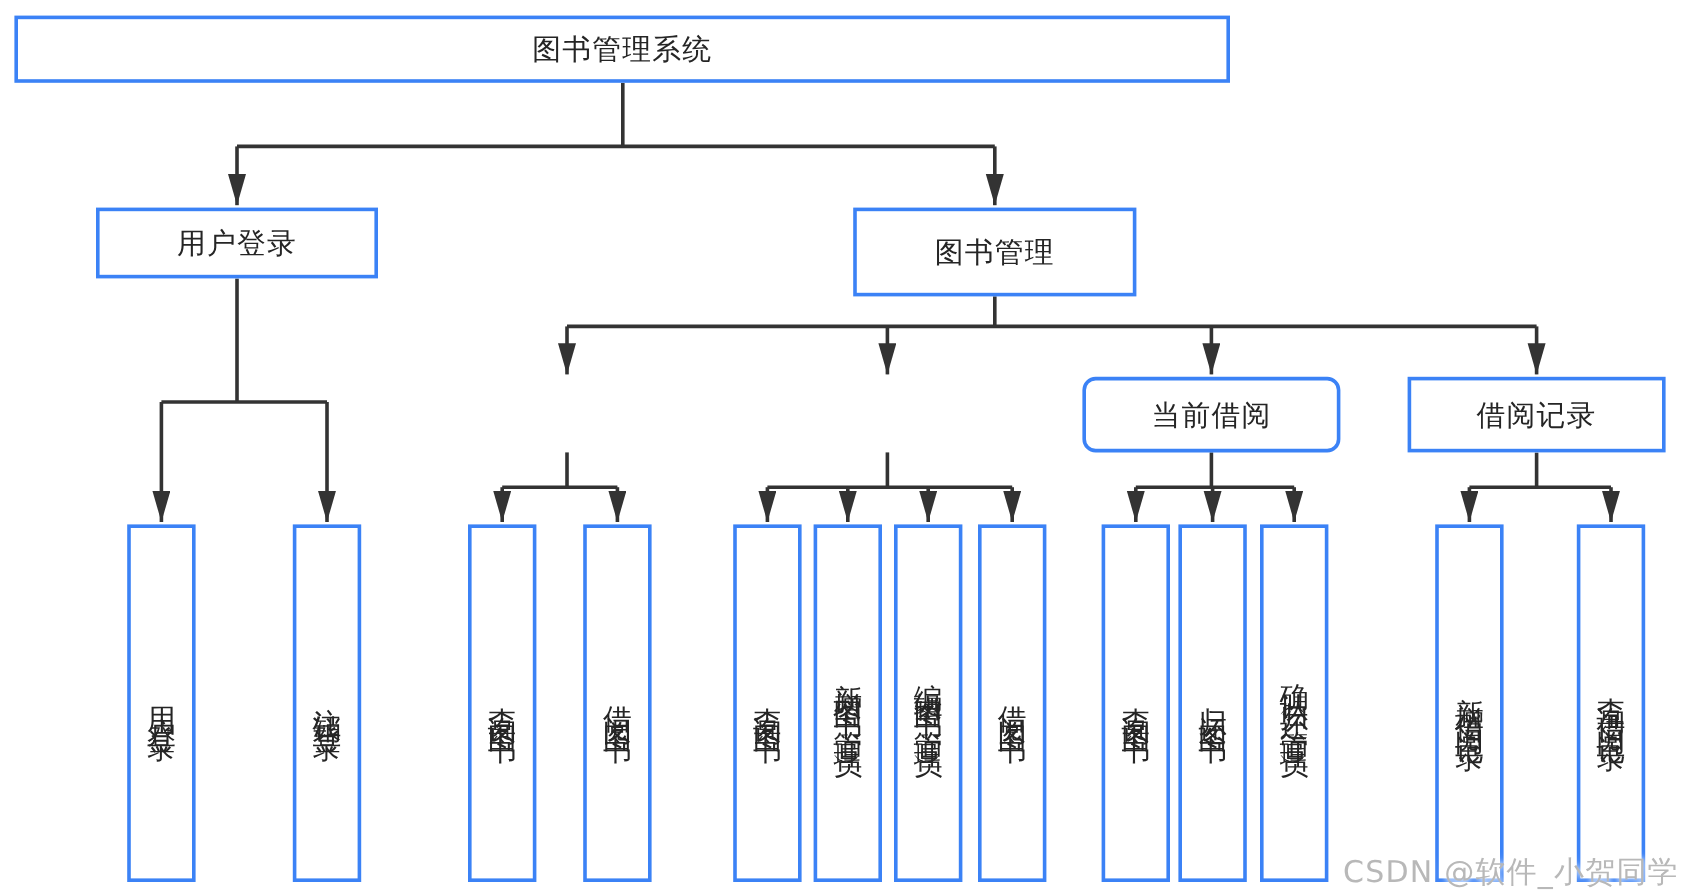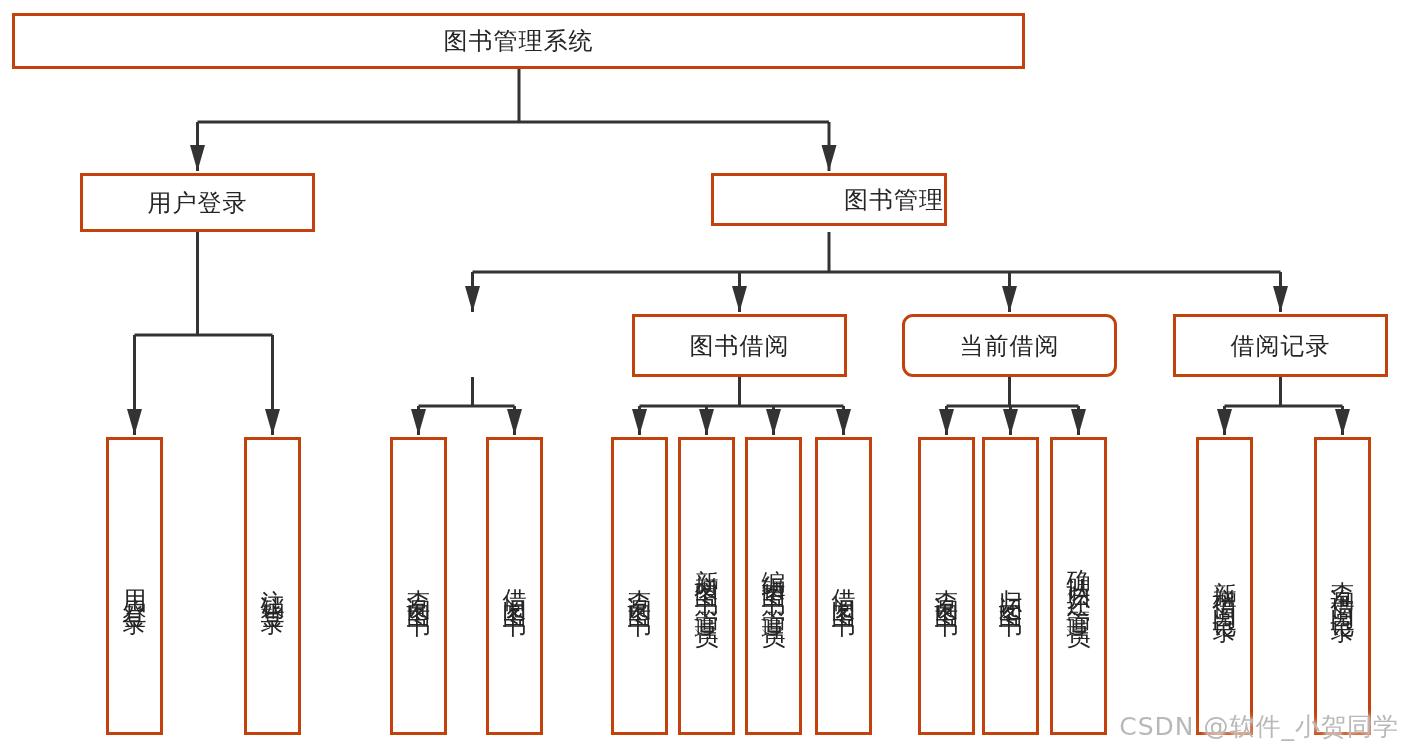--- a/index.html
+++ b/index.html
@@ -15,21 +15,21 @@
   svg.connectors {
     position: absolute;
     left: 0; top: 0;
     width: 1405px; height: 747px;
     pointer-events: none;
   }
   .node {
     position: absolute;
     box-sizing: border-box;
     background: #ffffff;
-    border: 3px solid #c2410c;
+    border: 3px solid #3b82f6;
     display: flex;
     align-items: center;
     justify-content: center;
   }
   .node .label {
     font-size: 24px;
     letter-spacing: 1px;
     color: #252525;
     white-space: nowrap;
     line-height: 1;
@@ -109,27 +109,24 @@
     </g>
   </svg>
 
   <div class="node" style="left:12px; top:13px; width:1013px; height:56px;">
     <span class="label">图书管理系统</span>
   </div>
 
   <div class="node" style="left:80px; top:173px; width:235px; height:59px;">
     <span class="label">用户登录</span>
   </div>
-  <div class="node" style="left:711px; top:173px; width:236px; height:53px;justify-content:flex-end;">
+  <div class="node" style="left:711px; top:173px; width:236px; height:74px;">
     <span class="label">图书管理</span>
   </div>
 
-  <div class="node" style="left:632px; top:314px; width:215px; height:63px;">
-    <span class="label">图书借阅</span>
-  </div>
   <div class="node" style="left:902px; top:314px; width:215px; height:63px;border-radius:11px;">
     <span class="label">当前借阅</span>
   </div>
   <div class="node" style="left:1173px; top:314px; width:215px; height:63px;">
     <span class="label">借阅记录</span>
   </div>
 
   <div class="node leaf" style="left:106px;">
     <span class="label">用户登录</span>
   </div>

